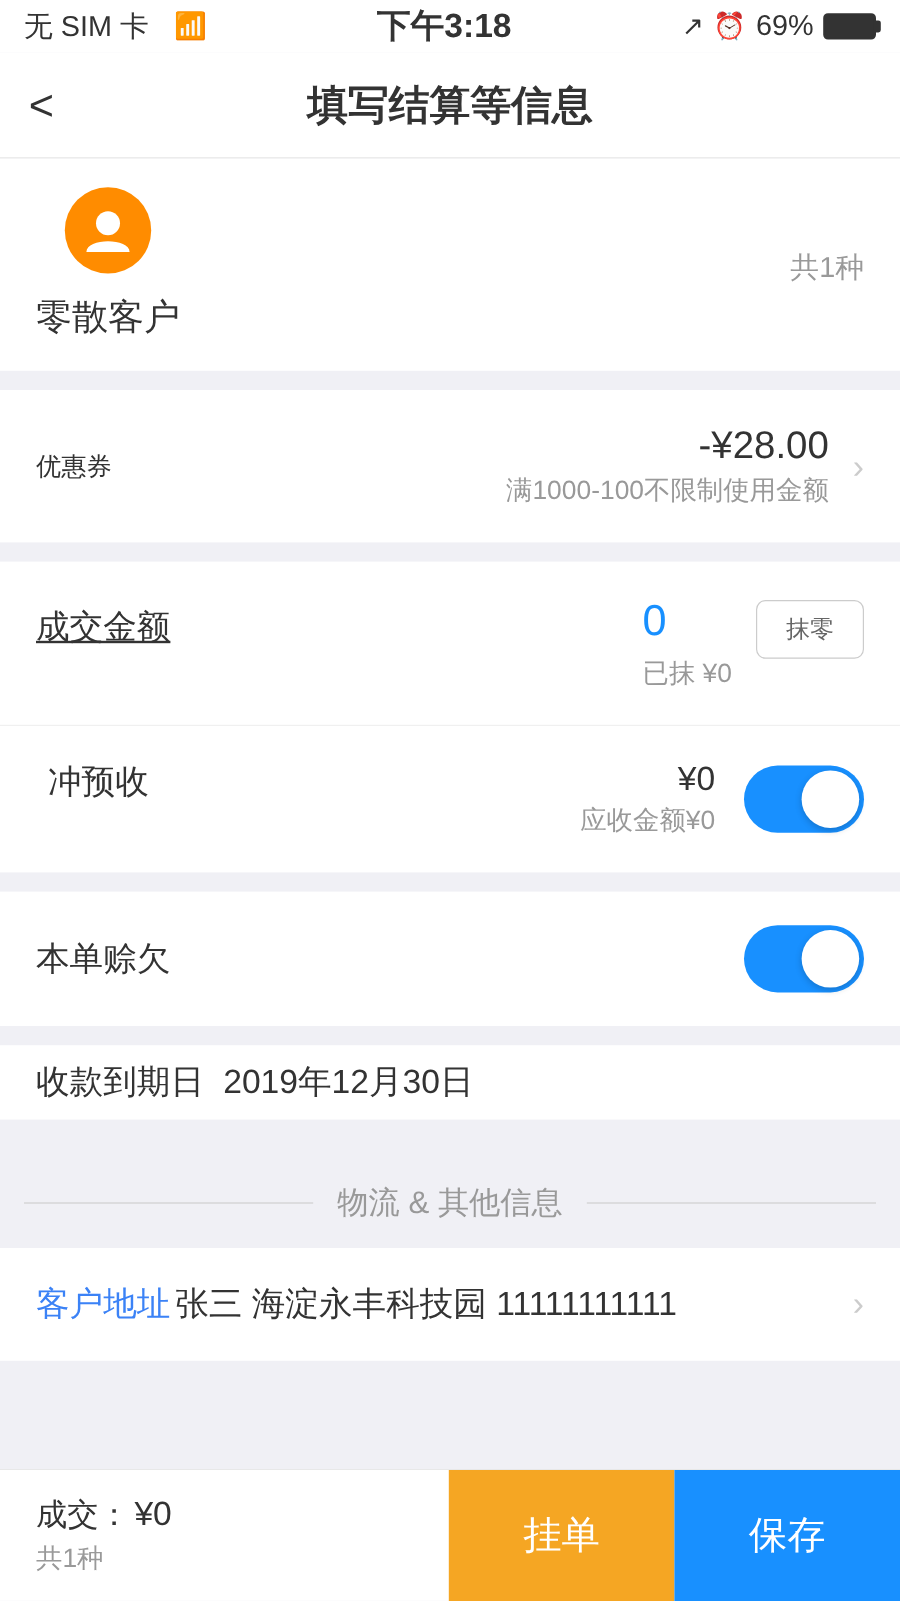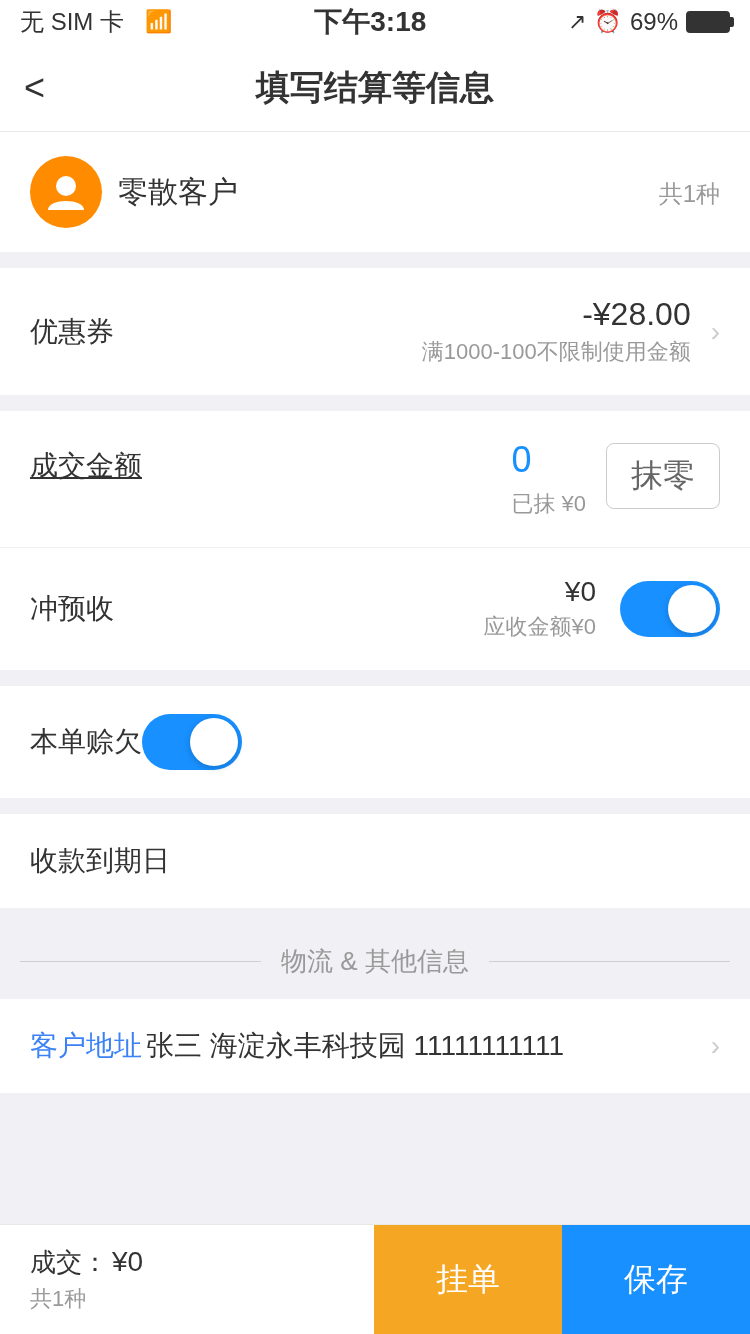--- a/index.html
+++ b/index.html
@@ -82,20 +82,21 @@
       padding: 24px 30px;
       display: flex;
       align-items: center;
       justify-content: space-between;
       margin-bottom: 16px;
     }
     .customer-left {
       display: flex;
       align-items: center;
       gap: 16px;
+      flex-direction: column;
     }
     .customer-avatar {
       width: 72px;
       height: 72px;
       border-radius: 50%;
       background: #ff8c00;
       display: flex;
       align-items: center;
       justify-content: center;
     }
@@ -107,21 +108,21 @@
 
     
     .coupon-section {
       background: #fff;
       padding: 28px 30px;
       display: flex;
       align-items: center;
       justify-content: space-between;
       margin-bottom: 16px;
     }
-    .coupon-label { font-size: 28px; color: #333; }
+    .coupon-label { font-size: 21px; color: #333; }
     .coupon-discount { font-size: 32px; color: #333; font-weight: 500; }
     .coupon-desc { font-size: 22px; color: #999; text-align: right; margin-top: 4px; }
     .coupon-right-wrapper { text-align: right; }
     .chevron-icon { font-size: 28px; color: #ccc; }
 
     
     .middle-section {
       background: #fff;
       margin-bottom: 16px;
     }
@@ -139,32 +140,33 @@
     .transaction-amount {
       font-size: 36px;
       color: #1890ff;
       font-weight: 500;
     }
     .transaction-sub { font-size: 22px; color: #999; margin-top: 8px; text-align: right; }
     .round-zero-btn {
       border: 1px solid #ccc;
       border-radius: 8px;
       padding: 10px 24px;
-      font-size: 32px;
+      font-size: 20px;
       color: #666;
       background: #fff;
       margin-top: 4px;
     }
 
     
     .prepayment-row {
       padding: 28px 30px;
       display: flex;
-      align-items: center;
-      justify-content: space-between;
+      align-items: flex-start;
+      justify-content: space-between;
+      margin-left: 10px;
     }
     .prepayment-label { font-size: 28px; color: #333; }
     .prepayment-right { display: flex; align-items: center; gap: 24px; }
     .prepayment-amount-wrap { text-align: right; }
     .prepayment-amount { font-size: 28px; color: #333; }
     .prepayment-sub { font-size: 22px; color: #999; margin-top: 4px; }
 
     
     .toggle-switch {
       width: 100px;
@@ -184,30 +186,30 @@
       border-radius: 50%;
       box-shadow: 0 2px 6px rgba(0,0,0,0.2);
     }
 
     
     .debt-section {
       background: #fff;
       padding: 28px 30px;
       display: flex;
       align-items: center;
-      justify-content: flex-start;
+      justify-content: space-between;
       margin-bottom: 16px;
     }
     .debt-label { font-size: 28px; color: #333; }
 
     
     .due-date-section {
       background: #fff;
-      padding: 28px 30px;
-      margin-bottom: 0;
+      padding: 12px 30px;
+      margin-bottom: 16px;
     }
     .due-date-row {
       display: flex;
       align-items: center;
       gap: 16px;
     }
     .due-date-label { font-size: 28px; color: #333; }
     .due-date-value { font-size: 28px; color: #333; }
 
     
@@ -373,20 +375,21 @@
   <div class="debt-section">
     <span class="debt-label">本单赊欠</span>
     <div class="toggle-switch">
       <div class="knob"></div>
     </div>
   </div>
 
   <div class="due-date-section">
     <div class="due-date-row">
       <span class="due-date-label">收款到期日</span>
+      <span class="due-date-value">2019年12月30日</span>
     </div>
   </div>
 
   <div class="divider-section"></div>
 
   <div class="logistics-divider">
     <span class="logistics-text">物流 &amp; 其他信息</span>
   </div>
 
   <div class="address-section">

